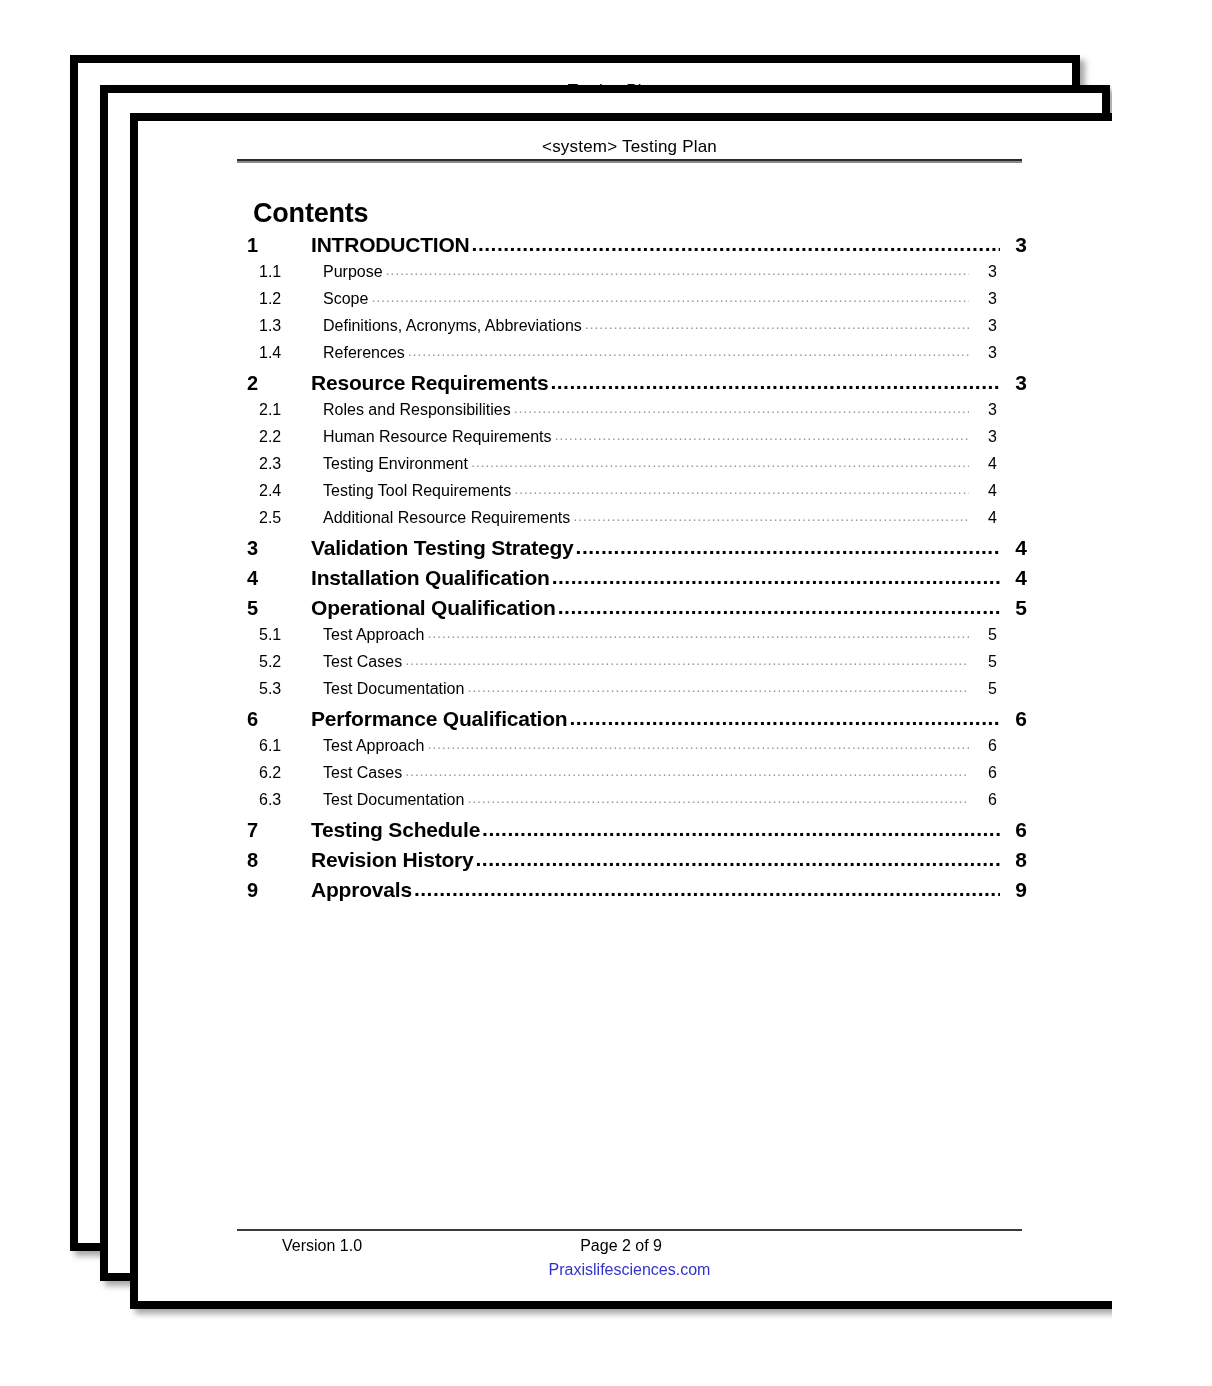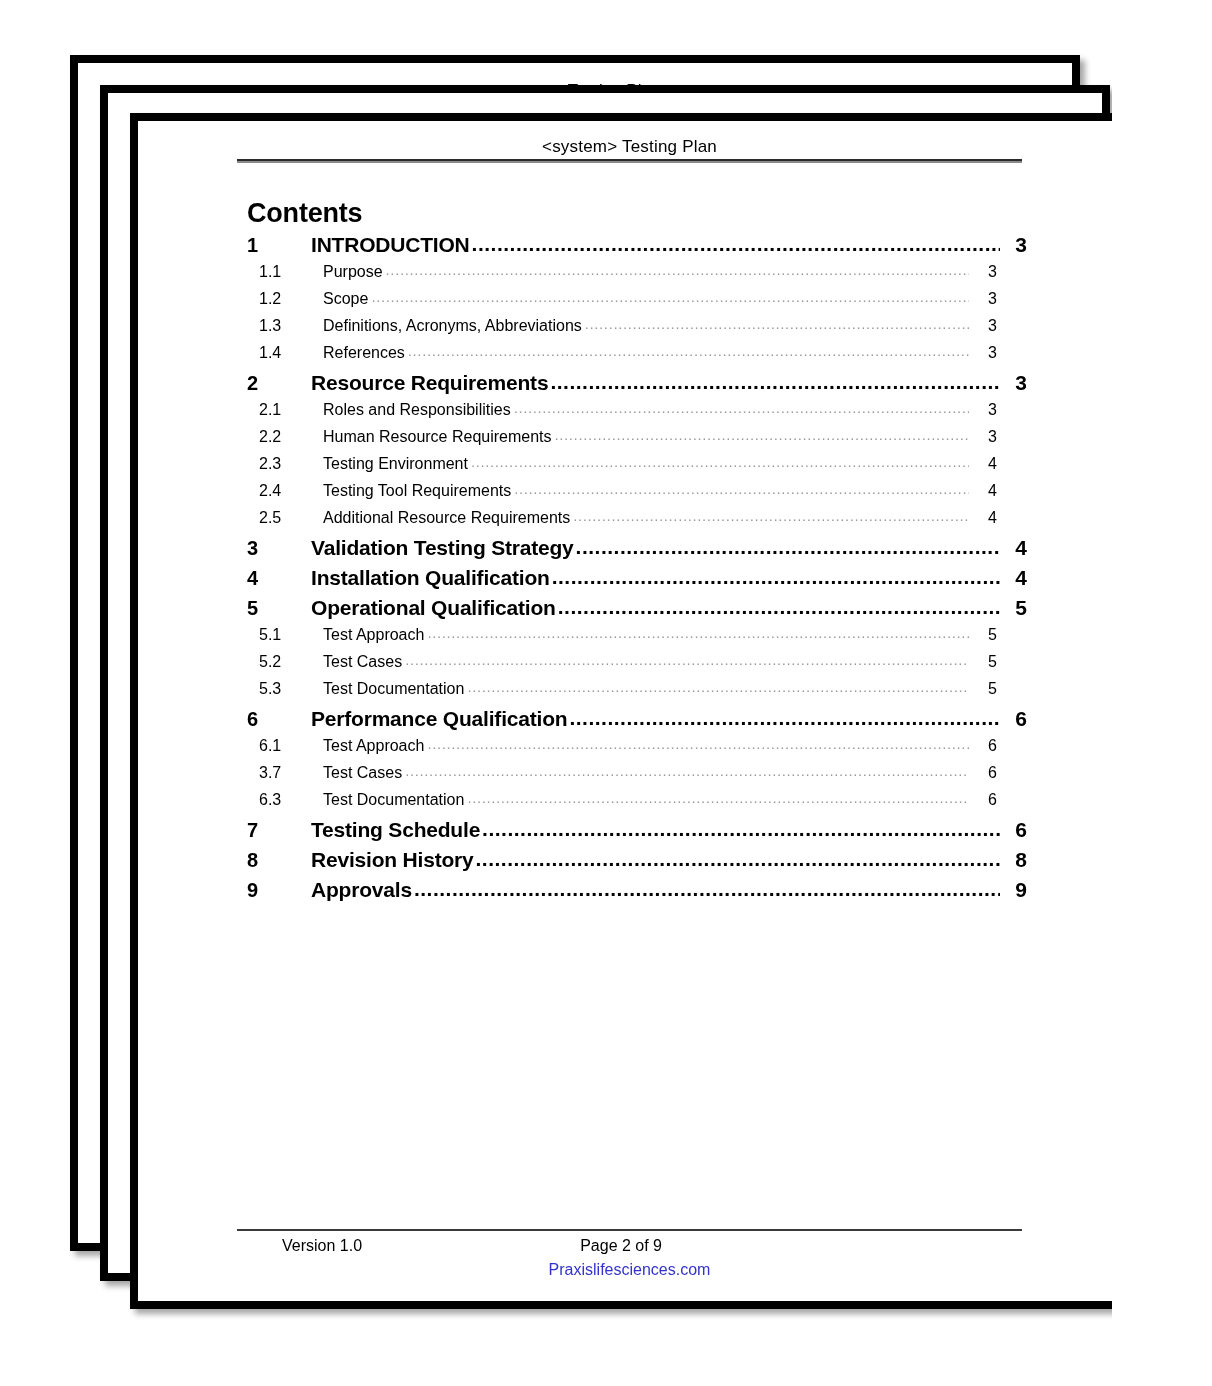--- a/index.html
+++ b/index.html
@@ -66,21 +66,21 @@
   }
   .rule-double {
     margin-top: 2px;
     height: 4px;
     border-top: 2px solid #2b2b2b;
     border-bottom: 2px solid #8a8a8a;
   }
 
   .contents-title {
     position: absolute;
-    left: 109px;
+    left: 115px;
     top: 77px;
     font-size: 27px;
     font-weight: bold;
     color: #000;
     letter-spacing: -0.2px;
   }
 
   .toc {
     position: absolute;
     left: 109px;
@@ -329,21 +329,21 @@
           </div>
           <div class="toc-row lvl2">
             <span class="num"></span>
             <span class="numtxt">6.1</span>
             <span class="title">Test Approach</span>
             <span class="leader">....................................................................................................................................................................................................................................................................</span>
             <span class="pg">6</span>
           </div>
           <div class="toc-row lvl2">
             <span class="num"></span>
-            <span class="numtxt">3.7</span>
+            <span class="numtxt">6.2</span>
             <span class="title">Test Cases</span>
             <span class="leader">....................................................................................................................................................................................................................................................................</span>
             <span class="pg">6</span>
           </div>
           <div class="toc-row lvl2">
             <span class="num"></span>
             <span class="numtxt">6.3</span>
             <span class="title">Test Documentation</span>
             <span class="leader">....................................................................................................................................................................................................................................................................</span>
             <span class="pg">6</span>

